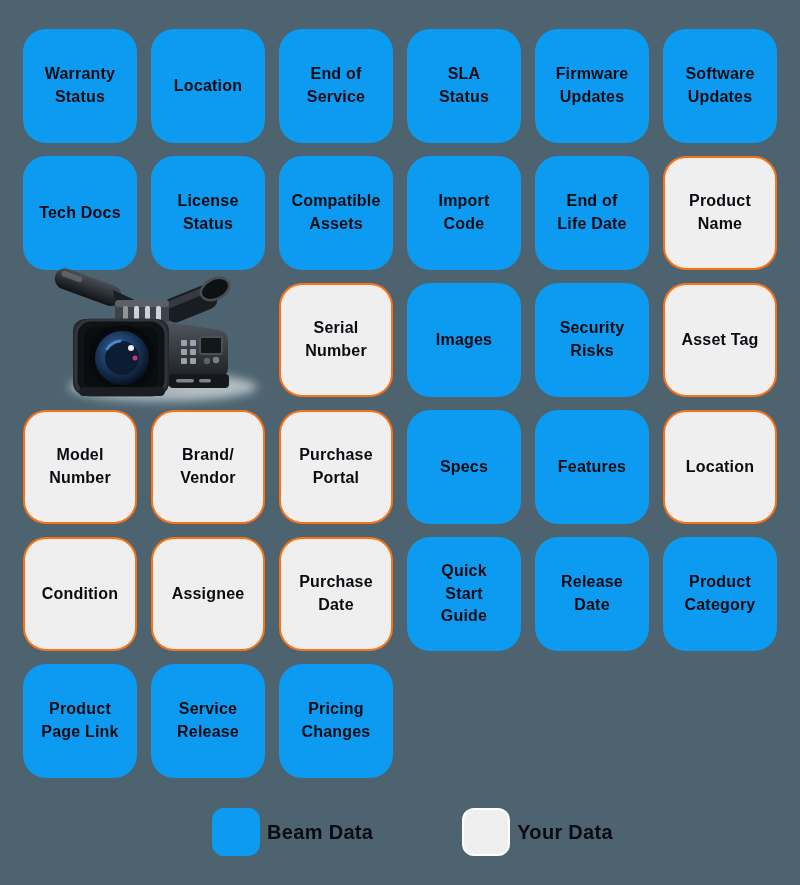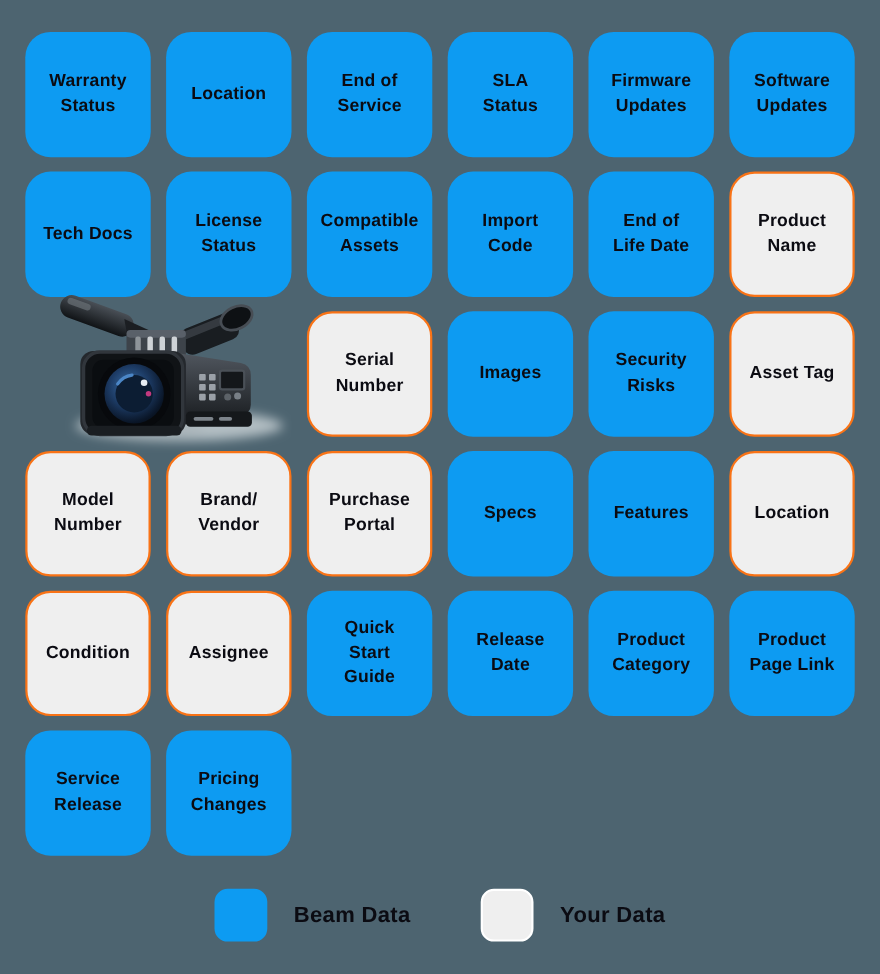--- a/index.html
+++ b/index.html
@@ -51,21 +51,21 @@
   .legend {
     position: absolute;
     left: 0;
     top: 808px;
     width: 100%;
     display: flex;
     justify-content: center;
     align-items: center;
     gap: 64px;
   }
-  .legend-item { display: flex; align-items: center; gap: 24px; }
+  .legend-item { display: flex; align-items: center; gap: 7px; margin-left: 25px; }
   .legend-swatch { width: 48px; height: 48px; border-radius: 12px; }
   .legend-swatch.beam { background: var(--beam, #0d9bf2); }
   .legend-swatch.your { background: var(--your, #efefef); border: 2px solid #ffffff; box-sizing: border-box; }
   .legend-label {
     font-size: 20px;
     font-weight: 800;
     letter-spacing: 0.3px;
     color: var(--text, #0b0b12);
   }
 </style>
@@ -218,20 +218,23 @@
   </div>
       <div class="tile your">
     <span class="tile-label">Location</span>
   </div>
       <div class="tile your">
     <span class="tile-label">Condition</span>
   </div>
       <div class="tile your">
     <span class="tile-label">Assignee</span>
   </div>
+      <div class="tile your">
+    <span class="tile-label">Purchase Date</span>
+  </div>
       <div class="tile beam">
     <span class="tile-label">Quick Start Guide</span>
   </div>
       <div class="tile beam">
     <span class="tile-label">Release Date</span>
   </div>
       <div class="tile beam">
     <span class="tile-label">Product Category</span>
   </div>
       <div class="tile beam">

